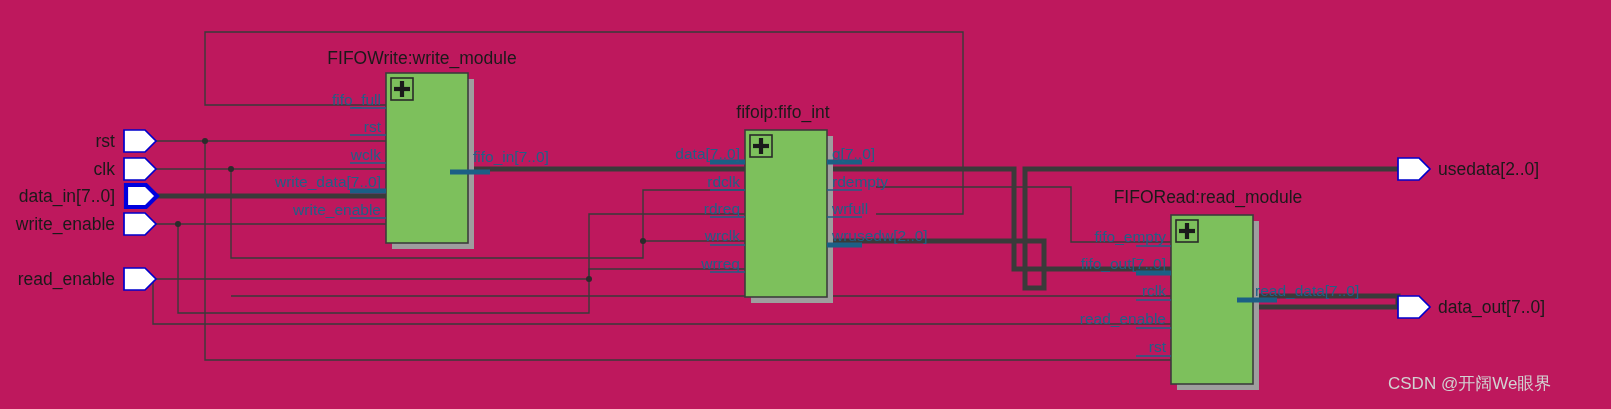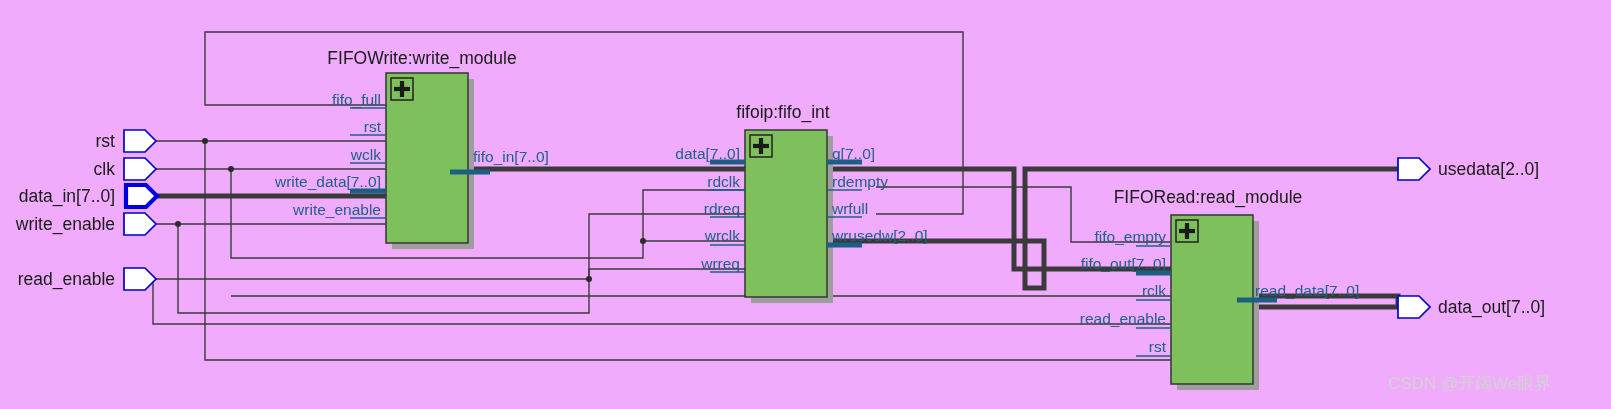--- a/index.html
+++ b/index.html
@@ -7,21 +7,21 @@
     padding: 0;
     background: #ffffff;
   }
   body {
     font-family: "Liberation Sans", sans-serif;
   }
   #schematic-root {
     position: relative;
     width: 1611px;
     height: 409px;
-    background: #f0abfc;
+    background: #be185d;
     overflow: hidden;
   }
   svg.schematic {
     display: block;
     width: 1611px;
     height: 409px;
   }
   .wire-thin {
     stroke: #3a3a3a;
     stroke-width: 1.4;

